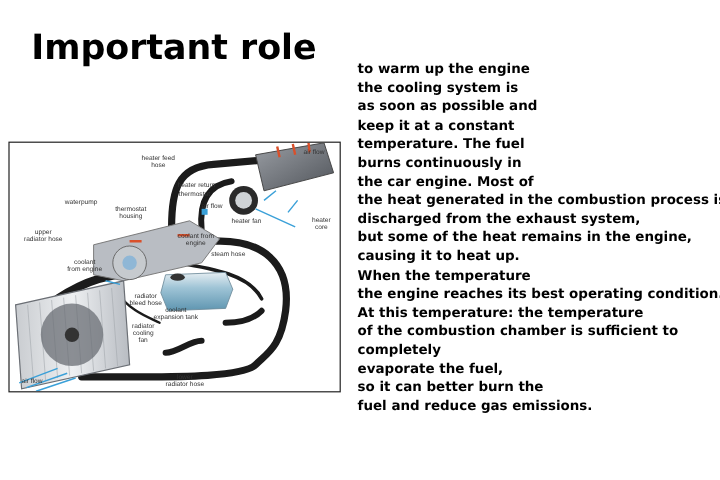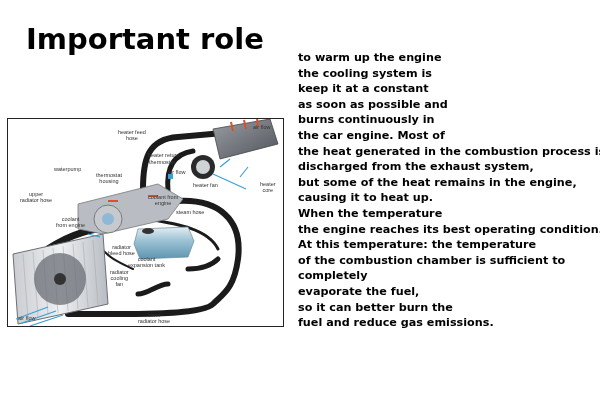--- a/index.html
+++ b/index.html
@@ -121,22 +121,23 @@
   <span class="lbl" style="left:100px;top:125px;">radiator<br>bleed hose</span>
   <span class="lbl" style="left:120px;top:137px;">coolant<br>expansion tank</span>
   <span class="lbl" style="left:102px;top:150px;">radiator<br>cooling<br>fan</span>
   <span class="lbl" style="left:10px;top:196px;">air flow</span>
   <span class="lbl" style="left:130px;top:193px;">lower<br>radiator hose</span>
 </div>
 
 <div class="body-text">
   <div>to warm up the engine</div>
   <div>the cooling system is</div>
+  <div>as soon as possible and</div>
   <div>keep it at a constant</div>
-  <div>as soon as possible and</div>
+  <div>temperature. The fuel</div>
   <div>burns continuously in</div>
   <div>the car engine. Most of</div>
   <div>the heat generated in the combustion process is</div>
   <div>discharged from the exhaust system,</div>
   <div>but some of the heat remains in the engine,</div>
   <div>causing it to heat up.</div>
   <div>When the temperature</div>
   <div>the engine reaches its best operating condition.</div>
   <div>At this temperature: the temperature</div>
   <div>of the combustion chamber is sufficient to</div>

